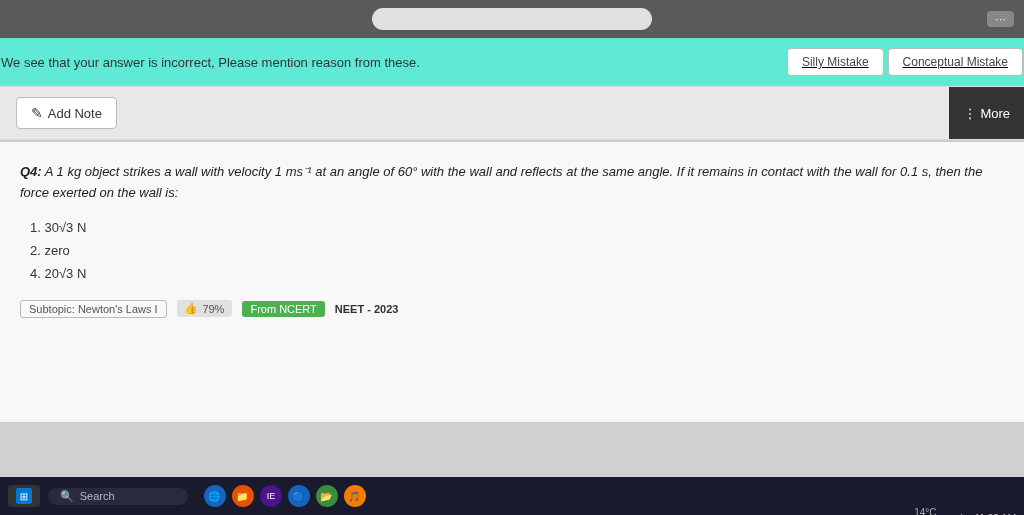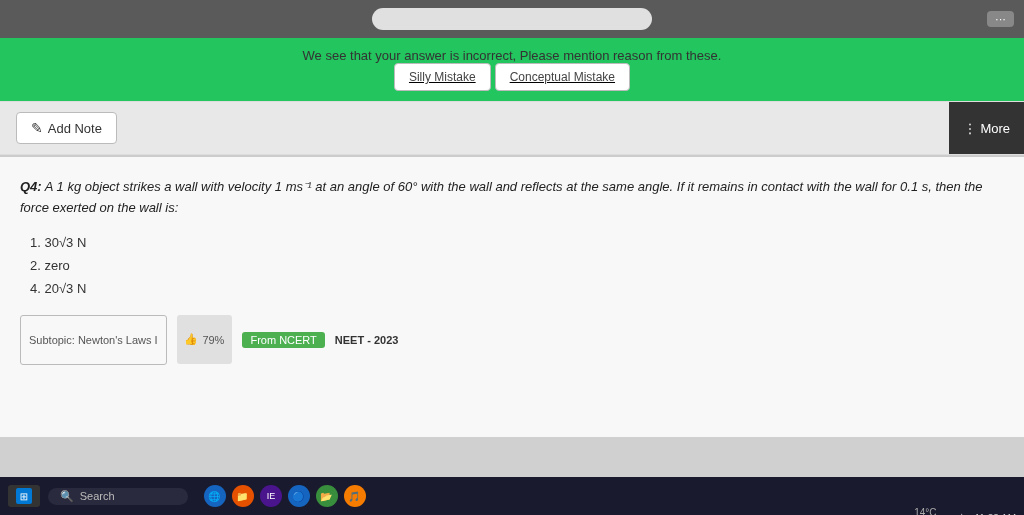--- a/index.html
+++ b/index.html
@@ -38,27 +38,26 @@
       border: none;
       border-radius: 4px;
       color: #fff;
       font-size: 11px;
       padding: 2px 8px;
       cursor: pointer;
     }
 
     
     .notification-bar {
-      background: #22c55e;
+      background: #5eead4;
       border-bottom: 1px solid #ddd;
       padding: 10px 1px;
       display: flex;
       align-items: center;
       justify-content: space-between;
-      flex-direction: column;
     }
     .notification-text {
       font-size: 13px;
       color: #333;
     }
     .notification-buttons {
       display: flex;
       gap: 4px;
       align-items: flex-end;
       text-decoration: underline;
@@ -149,21 +148,21 @@
       display: flex;
       align-items: center;
       gap: 10px;
       flex-wrap: wrap;
     }
     .tag {
       font-size: 11px;
       color: #555;
       background: #e0e0e0;
       border-radius: 3px;
-      padding: 18px 8px;
+      padding: 2px 8px;
       display: flex;
       align-items: center;
       gap: 4px;
     }
     .tag-outline {
       background: transparent;
       border: 1px solid #bbb;
       color: #555;
     }
     .tag-ncert {

